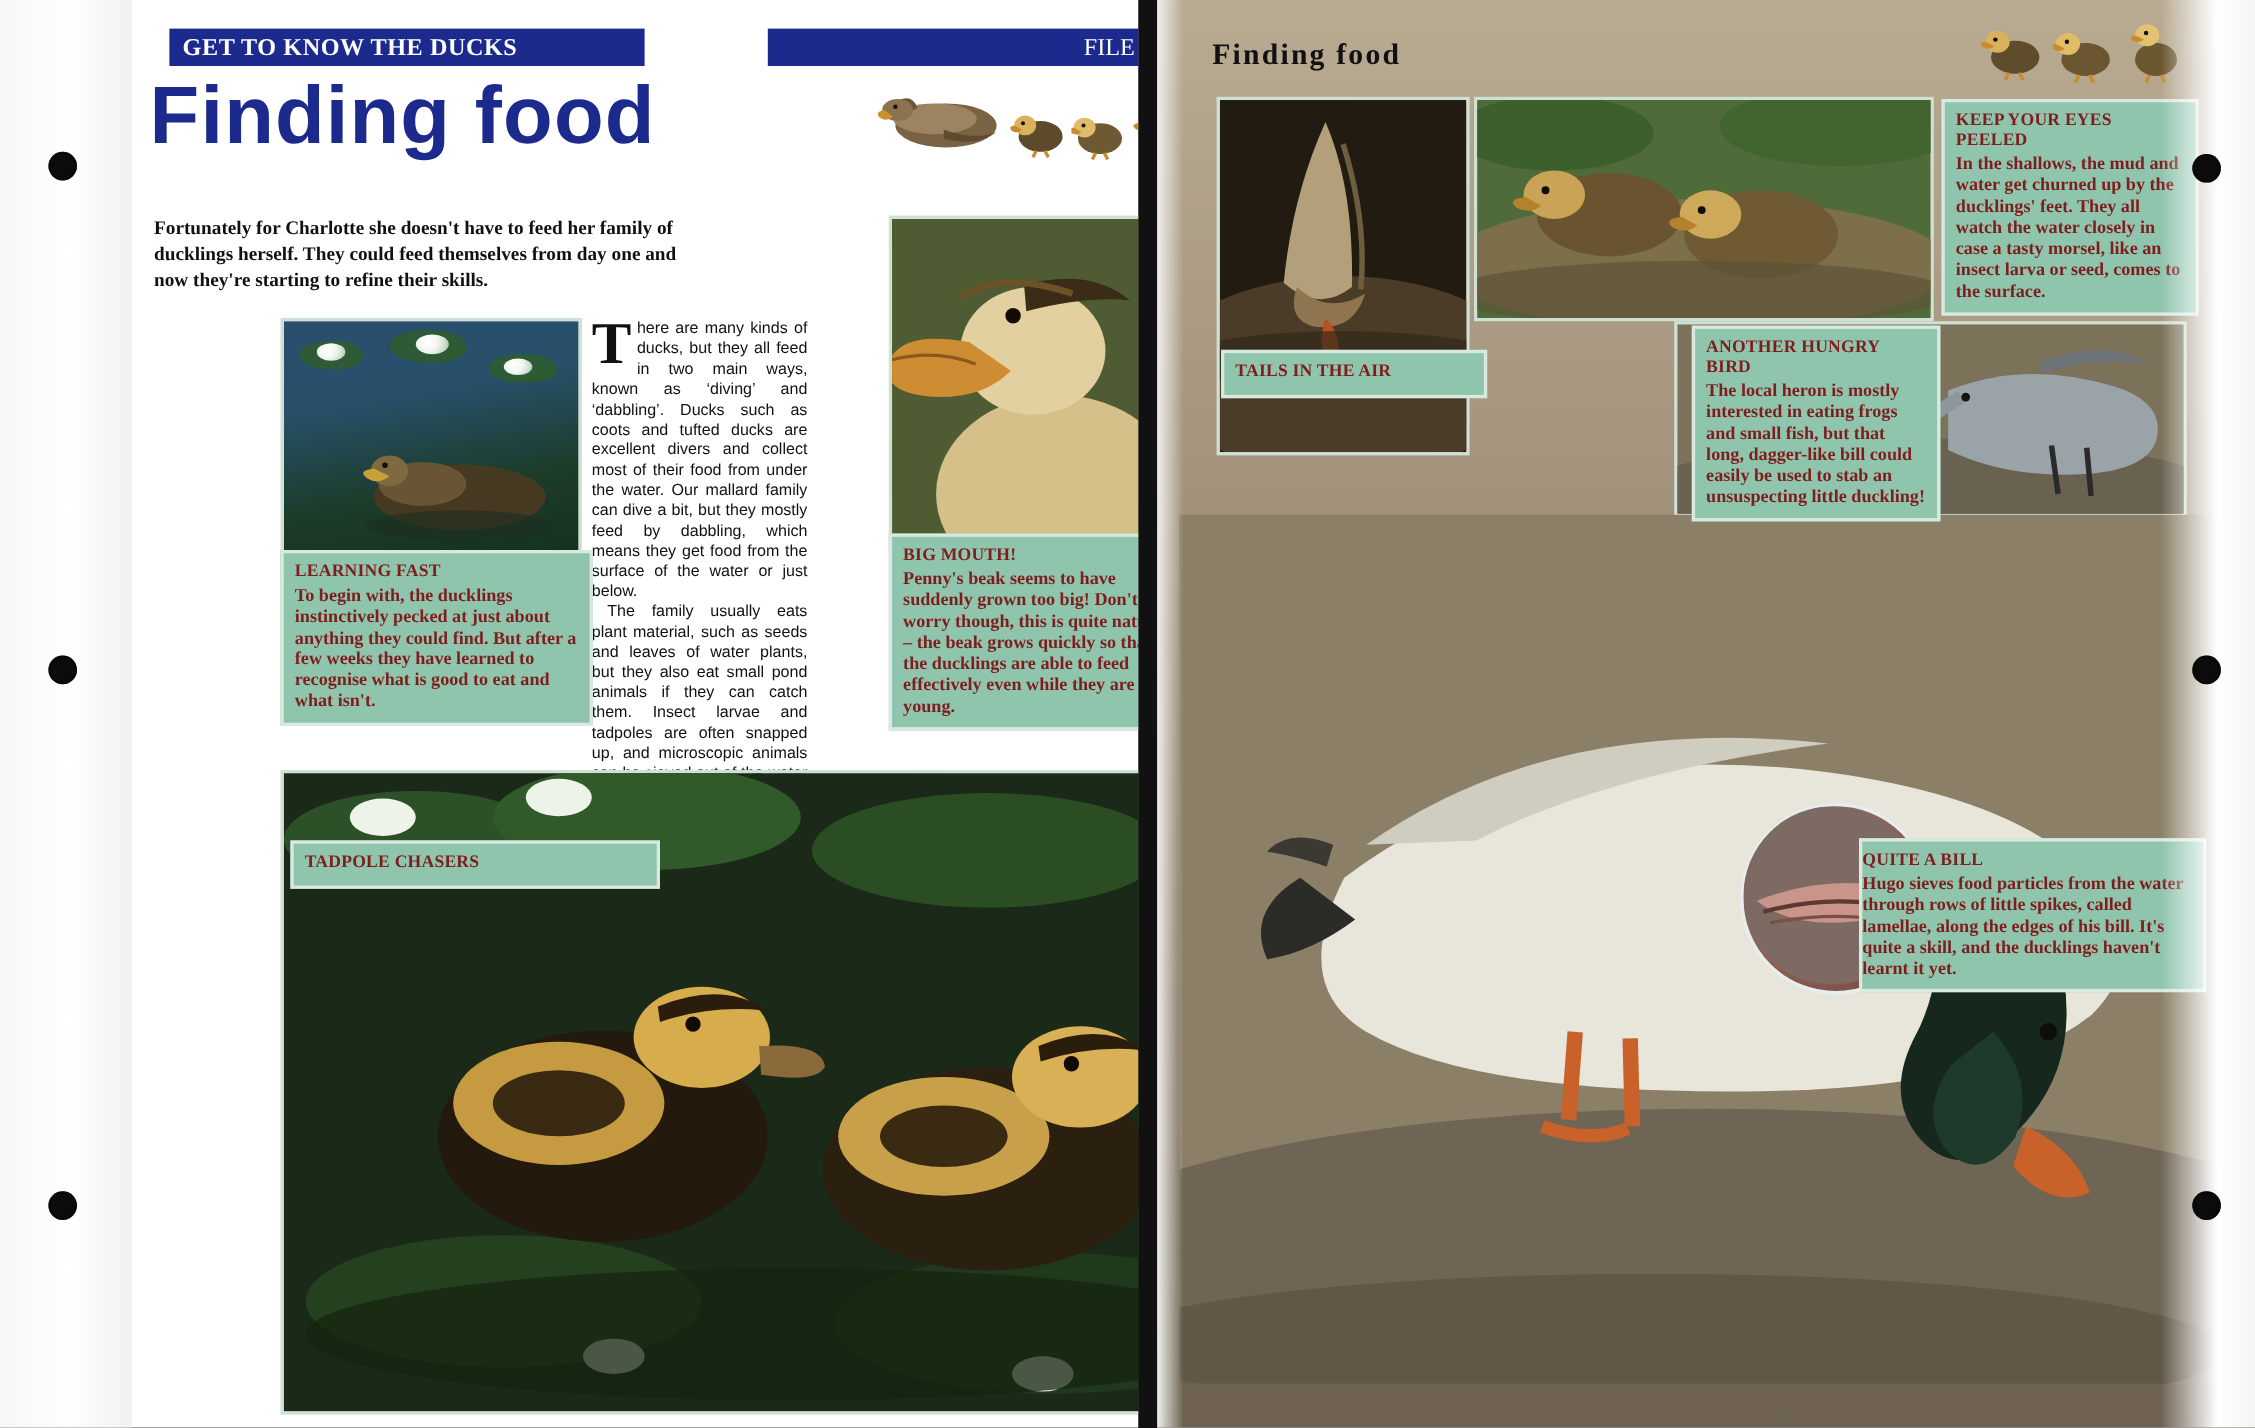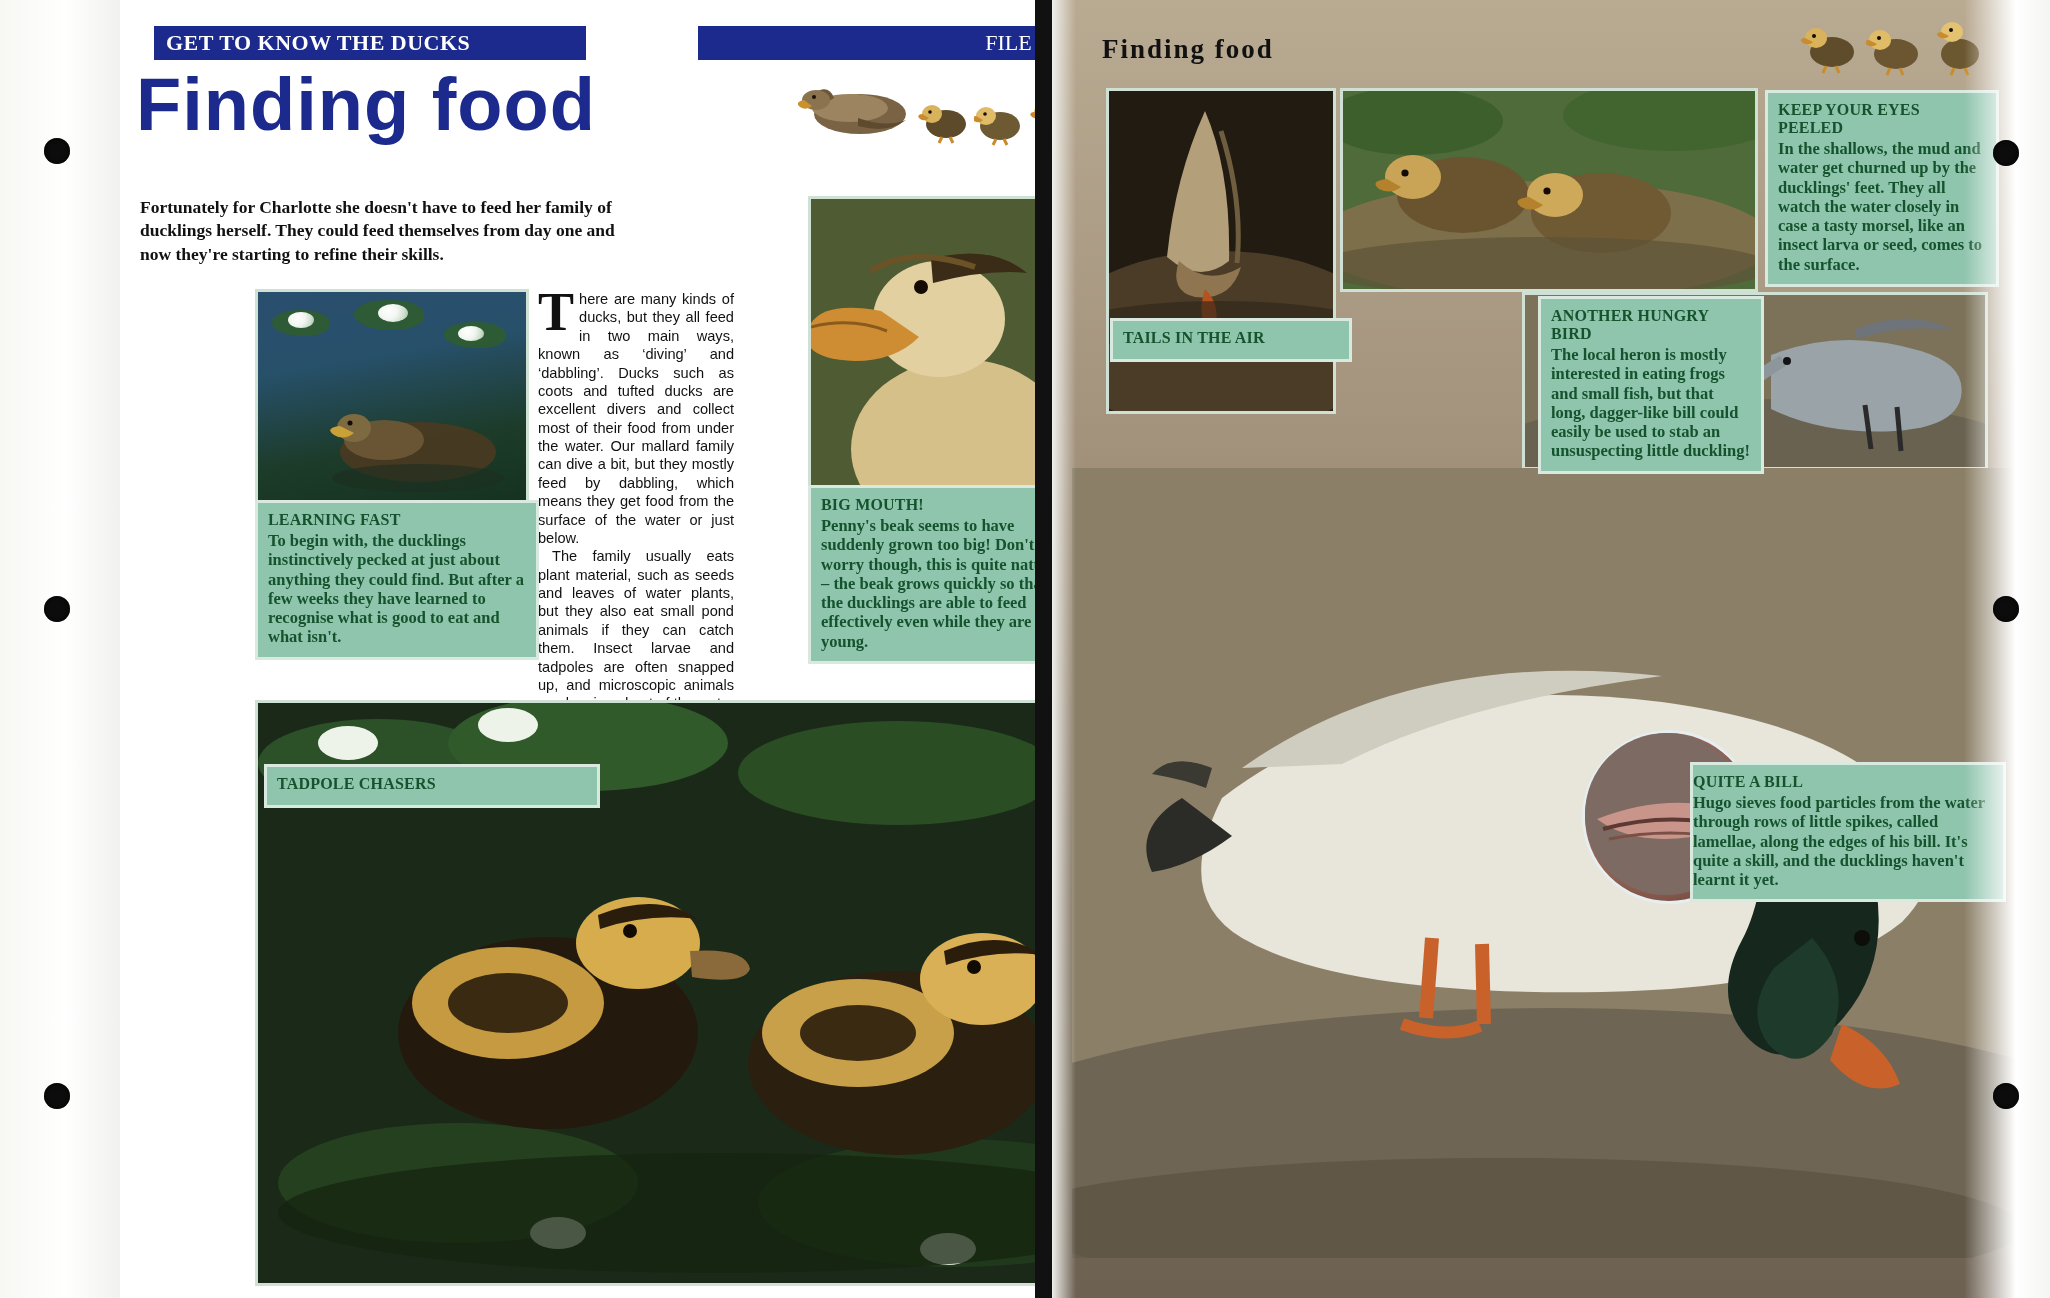--- a/index.html
+++ b/index.html
@@ -51,21 +51,21 @@
   
   .ph{position:absolute;border:3px solid #cfe0d4;background:#274a2f;}
   #ph-lf{left:137px;top:289px;width:268px;height:232px;
      background:linear-gradient(170deg,#2a4e6e 0%,#27506a 30%,#1c3b28 65%,#14301f 100%);}
   #ph-big{left:690px;top:196px;width:262px;height:300px;
      background:linear-gradient(160deg,#3d5a2e 0%,#6b6b3a 35%,#8a7a4a 70%,#47502f 100%);}
   #ph-bottom{left:137px;top:700px;width:880px;height:580px;
      background:linear-gradient(165deg,#25331d 0%,#2f4426 30%,#1d2d17 60%,#131f10 100%);}
 
   
-  .cap{position:absolute;background:#8fc4ad;border:3px solid #d9e9df;color:#14532d;
+  .cap{position:absolute;background:#8fc4ad;border:3px solid #d9e9df;color:#7f1d1d;
      font-family:"Liberation Serif",serif;}
   .cap h4{margin:0 0 2px 0;font-size:16px;font-weight:bold;letter-spacing:.2px;}
   .cap p{margin:0;font-size:16.5px;line-height:1.17;font-weight:bold;}
 
   #cap-learning{left:137px;top:500px;width:258px;padding:8px 10px 10px 10px;}
   #cap-big{left:690px;top:485px;width:250px;padding:8px 10px 10px 10px;}
   #cap-tadpole{left:146px;top:764px;width:310px;padding:8px 10px 10px 10px;}
 
   
   .duckrow{position:absolute;left:680px;top:72px;width:300px;height:80px;}

